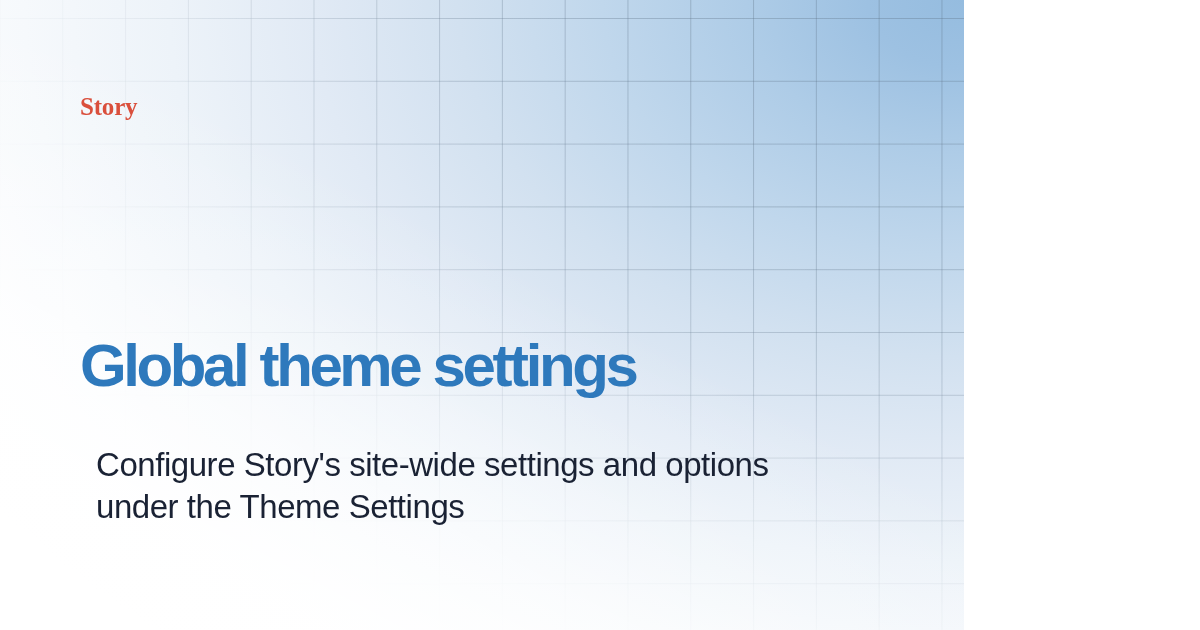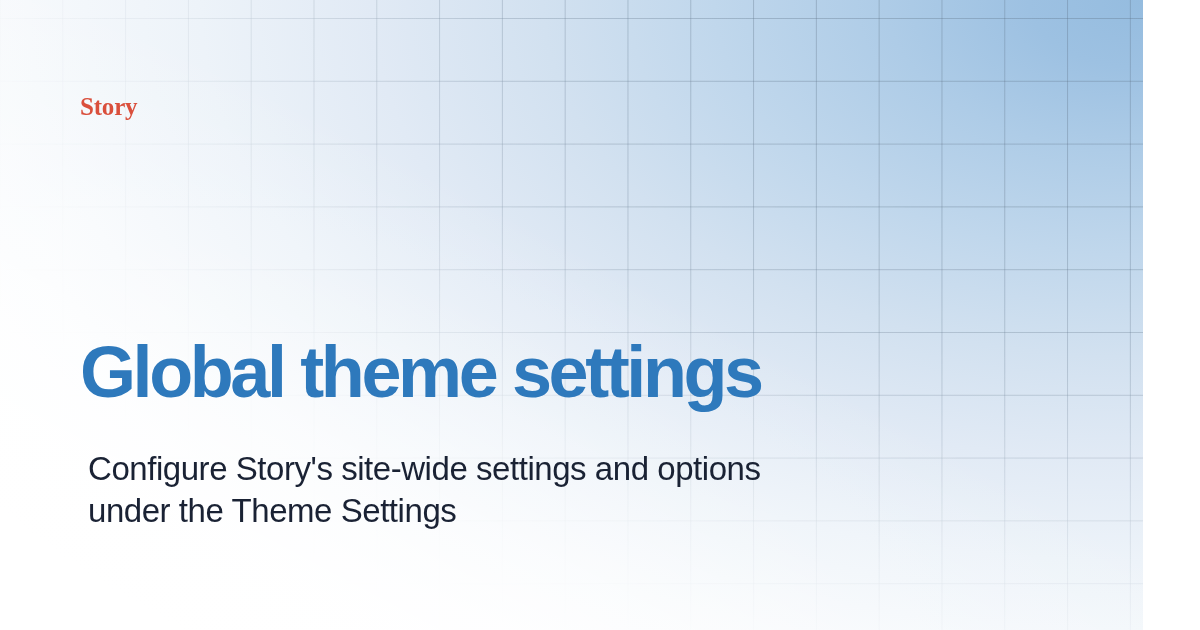--- a/index.html
+++ b/index.html
@@ -6,21 +6,21 @@
     margin: 0;
     padding: 0;
     background: #ffffff;
   }
   body {
     font-family: "Liberation Sans", sans-serif;
   }
 
   .og-card {
     position: relative;
-    width: 1143px;
+    width: 964px;
     height: 630px;
     overflow: hidden;
     background: #fef9c3;
   }
 
   
   .bg-gradient {
     position: absolute;
     inset: 0;
     background:
@@ -114,35 +114,35 @@
   
   .hero {
     position: absolute;
     left: 80px;
     top: 336px;
     width: 1040px;
   }
   .hero-title {
     font-family: "Liberation Sans", sans-serif;
     font-weight: 700;
-    font-size: 72px;
+    font-size: 60px;
     line-height: 1.0;
     letter-spacing: -3.4px;
     color: #2e79bc;
     margin: 0;
     white-space: nowrap;
   }
   .hero-subtitle {
     font-family: "Liberation Sans", sans-serif;
     font-weight: 400;
     font-size: 33px;
     line-height: 1.26;
     letter-spacing: -0.45px;
     color: #1a2234;
-    margin: 8px;
+    margin: 16px;
     padding-top: 32px;
     max-width: 720px;
   }
 </style>
 </head>
 <body>
 
 <div class="og-card">
 
   <div class="bg-gradient"></div>

